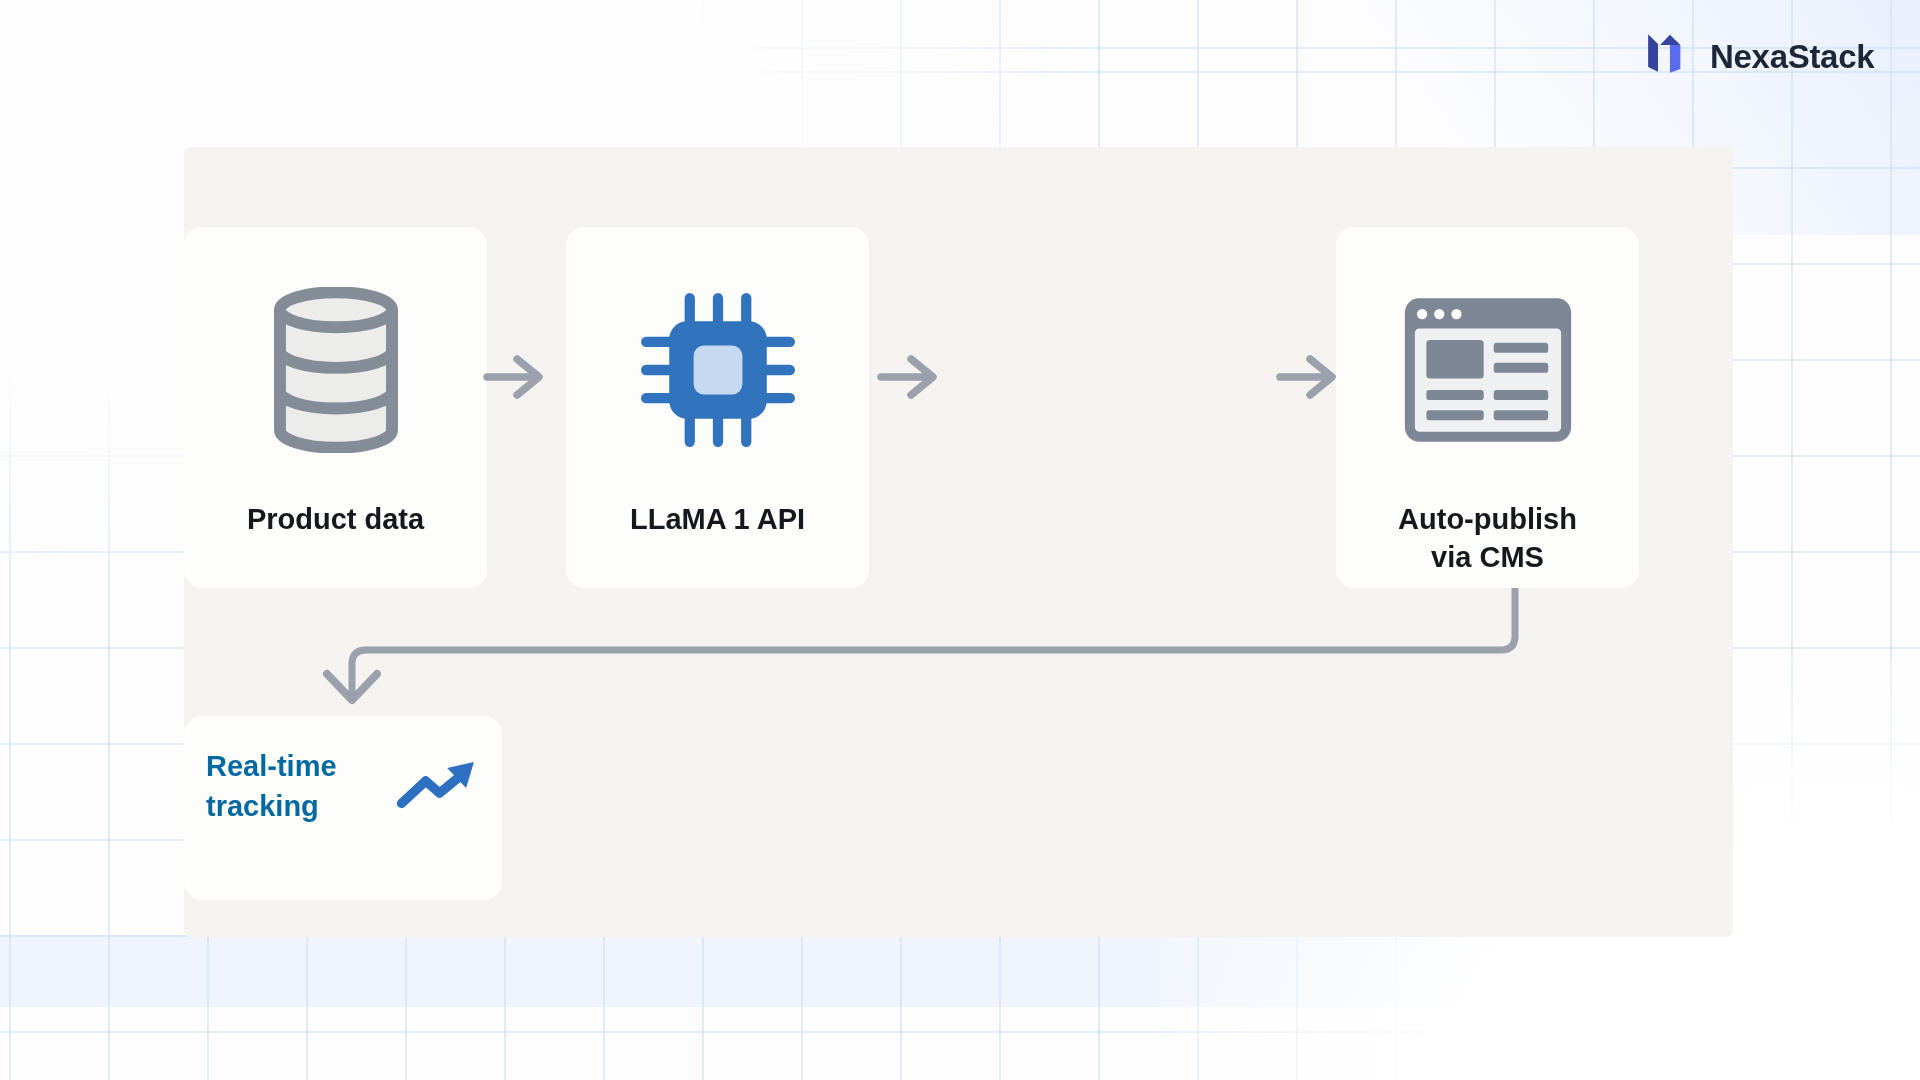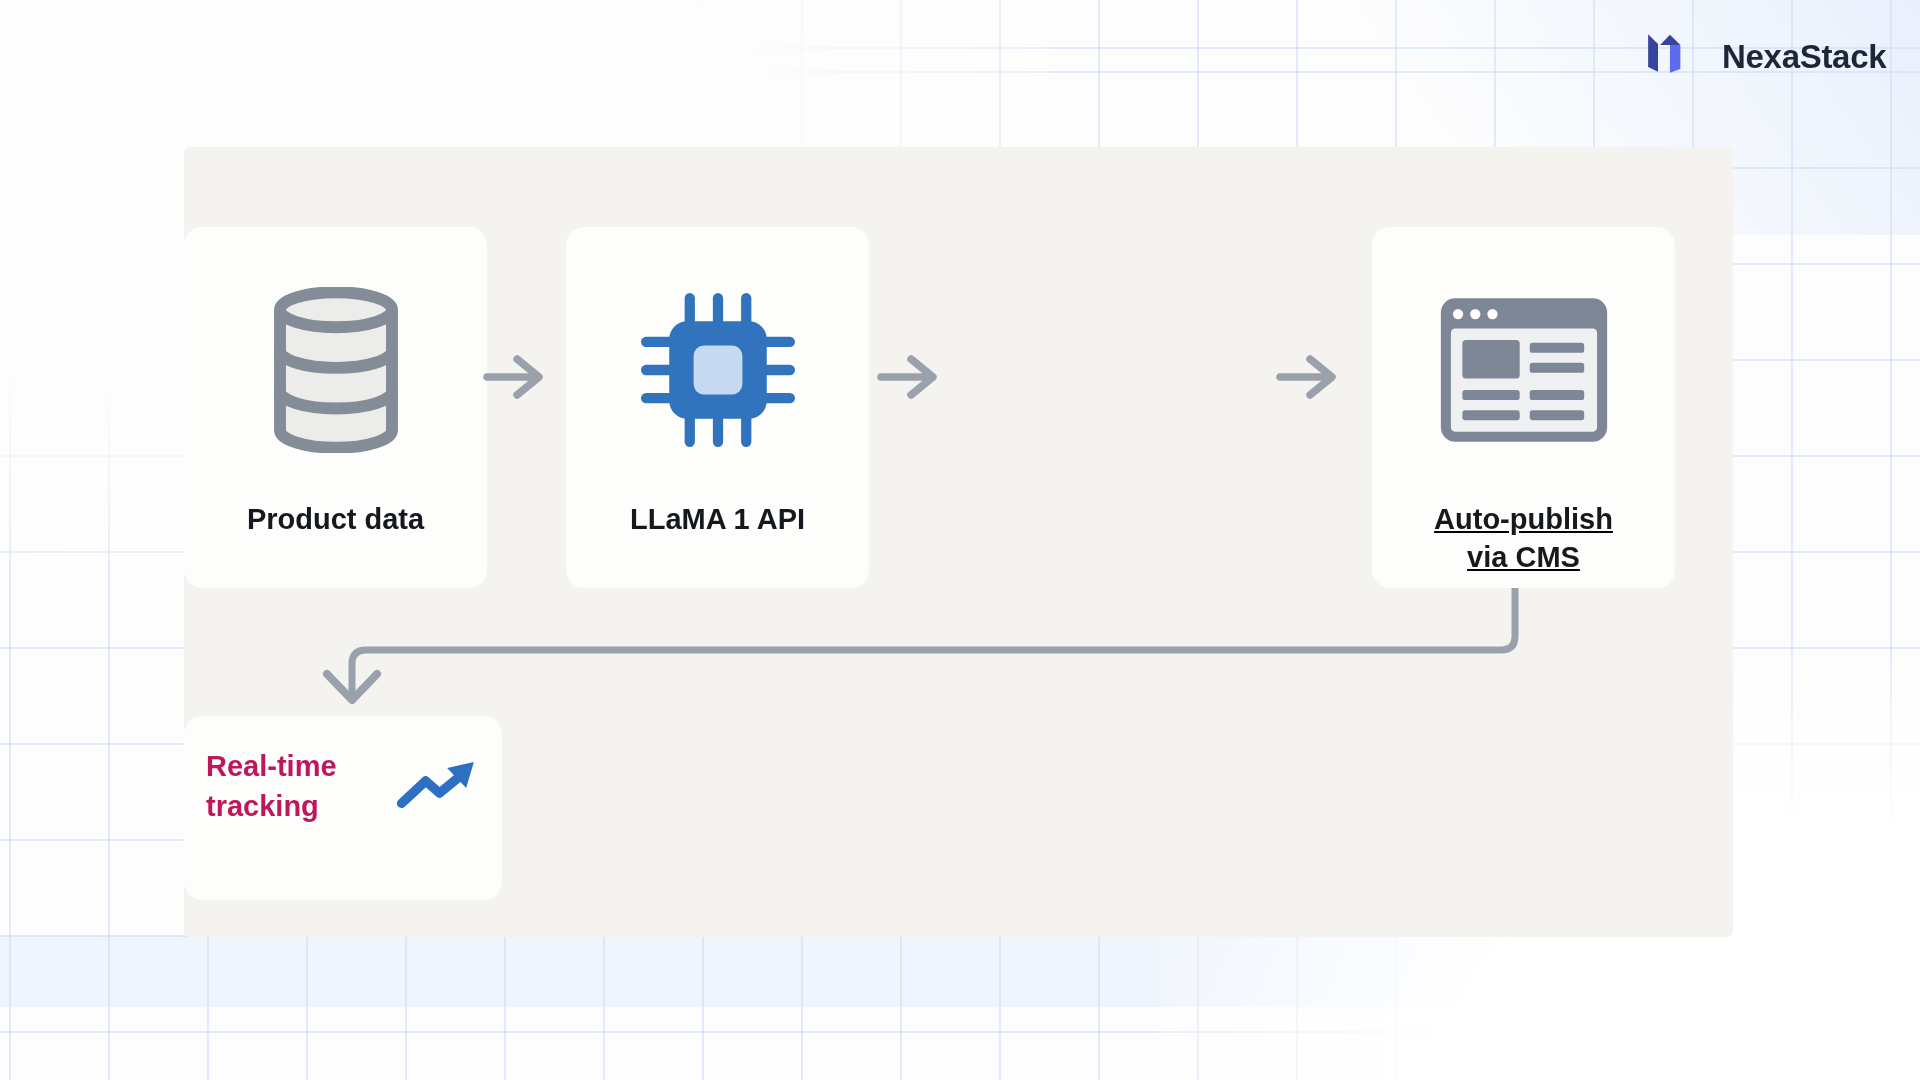--- a/index.html
+++ b/index.html
@@ -18,32 +18,32 @@
     background-image:
       repeating-linear-gradient(to right, rgba(203,220,246,.55) 0 1.8px, transparent 1.8px 99px),
       repeating-linear-gradient(to bottom, rgba(203,220,246,.55) 0 1.8px, transparent 1.8px 96px);
     background-position:9px 0,0 71px;}
   .fade-top-left{position:absolute;left:0;top:0;width:1050px;height:560px;z-index:3;pointer-events:none;
     background:radial-gradient(ellipse at 22% 22%, #fdfdfe 42%, rgba(253,253,254,0) 80%);}
   .fade-bottom-right{position:absolute;right:0;bottom:0;width:760px;height:420px;z-index:3;pointer-events:none;
     background:radial-gradient(ellipse at 88% 92%, #ffffff 38%, rgba(255,255,255,0) 80%);}
 
   
-  .logo{position:absolute;left:1645px;top:24px;z-index:6;display:flex;align-items:center;gap:25px;}
+  .logo{position:absolute;left:1645px;top:24px;z-index:6;display:flex;align-items:center;gap:13px;}
   .logo-text{font-size:33px;font-weight:600;color:#1e2737;letter-spacing:-.3px;}
 
   
   .panel{position:absolute;left:184px;top:147px;width:1549px;height:790px;z-index:5;
     background:#f4f3f0;border-radius:6px;}
   .card{position:absolute;background:#fdfdfc;border-radius:18px;}
   .step{width:303px;height:361px;top:80px;display:flex;flex-direction:column;align-items:center;padding-top:56px;box-sizing:border-box;gap:23px;}
   .icon-wrap{height:174px;display:flex;align-items:center;justify-content:center;}
   .step-label{margin-top:20px;text-align:center;font-size:29px;line-height:38px;font-weight:600;color:#15181d;}
   .result-card{left:0;top:569px;width:318px;height:184px;box-sizing:border-box;padding:30px 22px;}
-  .result-label{font-size:29px;line-height:40px;font-weight:600;color:#be185d;text-align:left;}
+  .result-label{font-size:29px;line-height:40px;font-weight:600;color:#0369a1;text-align:left;}
   .trend-wrap{position:absolute;right:24px;top:34px;}
   .connector-svg,.flow-arrow{position:absolute;pointer-events:none;}
 </style>
 </head>
 <body>
 
 <div class="tint-top-right"></div>
 <div class="tint-band"></div>
 <div class="grid-layer"></div>
 <div class="fade-top-left"></div>
@@ -119,21 +119,21 @@
     <path d="M4 26 H50" stroke="#9aa1ac" stroke-width="7.5" stroke-linecap="round"></path>
     <path d="M34 8 L56 26 L34 44" fill="none" stroke="#9aa1ac" stroke-width="7.5" stroke-linecap="round" stroke-linejoin="round"></path>
   </svg>
 
 
   <svg class="flow-arrow" style="left:1092px;top:204px;" width="78" height="52" viewBox="0 0 78 52">
     <path d="M4 26 H50" stroke="#9aa1ac" stroke-width="7.5" stroke-linecap="round"></path>
     <path d="M34 8 L56 26 L34 44" fill="none" stroke="#9aa1ac" stroke-width="7.5" stroke-linecap="round" stroke-linejoin="round"></path>
   </svg>
 
-  <div class="card step" style="left:1188px;text-decoration:underline;">
+  <div class="card step" style="left:1152px;">
     <div class="icon-wrap">
       <svg width="172" height="150" viewBox="0 0 120 104">
         <rect x="2" y="2" width="116" height="100" rx="10" fill="#7e8795"></rect>
         <circle cx="14" cy="13" r="3.6" fill="#fff"></circle>
           <circle cx="26" cy="13" r="3.6" fill="#fff"></circle>
           <circle cx="38" cy="13" r="3.6" fill="#fff"></circle>
         <rect x="9" y="23" width="102" height="72" rx="3" fill="#eef0f2"></rect>
         <g fill="#7e8795">
           <rect x="17" y="31" width="40" height="27" rx="2.5"></rect>
           <rect x="64" y="33" width="38" height="7" rx="2"></rect>

